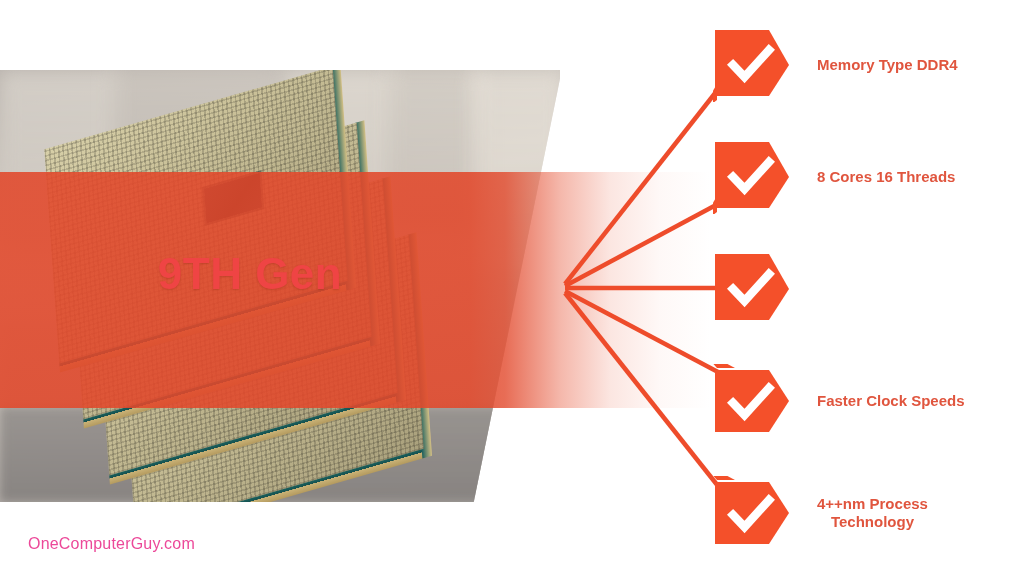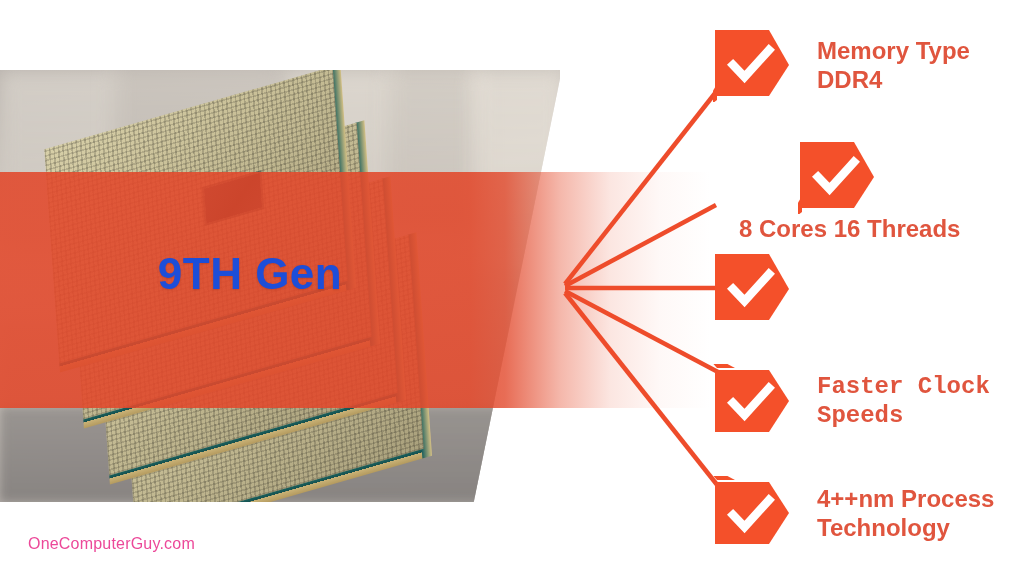--- a/index.html
+++ b/index.html
@@ -71,46 +71,47 @@
         rgba(226,72,43,.80) 505px,
         rgba(232,96,68,.45) 560px,
         rgba(240,140,118,.22) 610px,
         rgba(248,190,176,.10) 660px,
         rgba(255,255,255,0) 710px);
     mix-blend-mode:normal;
   }
   #band-title{
     position:absolute;left:0;top:172px;width:500px;height:204px;
     display:flex;align-items:center;justify-content:center;
-    color:#1d4ed8;font-size:44px;font-weight:bold;letter-spacing:.5px;
+    color:#ef4444;font-size:44px;font-weight:bold;letter-spacing:.5px;
     text-shadow:0 1px 2px rgba(120,30,10,.25);
   }
 
   
   #watermark{
     position:absolute;left:28px;top:535px;
     color:#ec4899;font-size:16px;letter-spacing:.2px;
   }
 
   
   #connectors{position:absolute;left:0;top:0;width:1024px;height:576px;}
 
   
   .badge-row{position:absolute;display:flex;align-items:center;}
   .badge{position:relative;width:78px;height:74px;flex:0 0 auto;}
   .badge svg{display:block;}
   .badge-label{
     margin-left:26px;
-    color:#e0553e;font-size:24px;font-weight:bold;line-height:1.22;
+    color:#e0553e;font-size:15px;font-weight:bold;line-height:1.22;
     white-space:pre-line;
+    text-align:center;
   }
   #row1{left:713px;top:28px;}
-  #row2{left:713px;top:140px;flex-direction:column;}
+  #row2{left:713px;top:140px;}
   #row3{left:713px;top:252px;}
-  #row4{left:713px;top:364px;font-family:Liberation Mono, monospace;}
+  #row4{left:713px;top:364px;}
   #row5{left:713px;top:476px;}
 </style>
 </head>
 <body>
 
 <div id="stage">
 
   <div id="photo-panel">
     <div class="photo-bg"></div>
     <div class="bg-streak bg-s1"></div>

